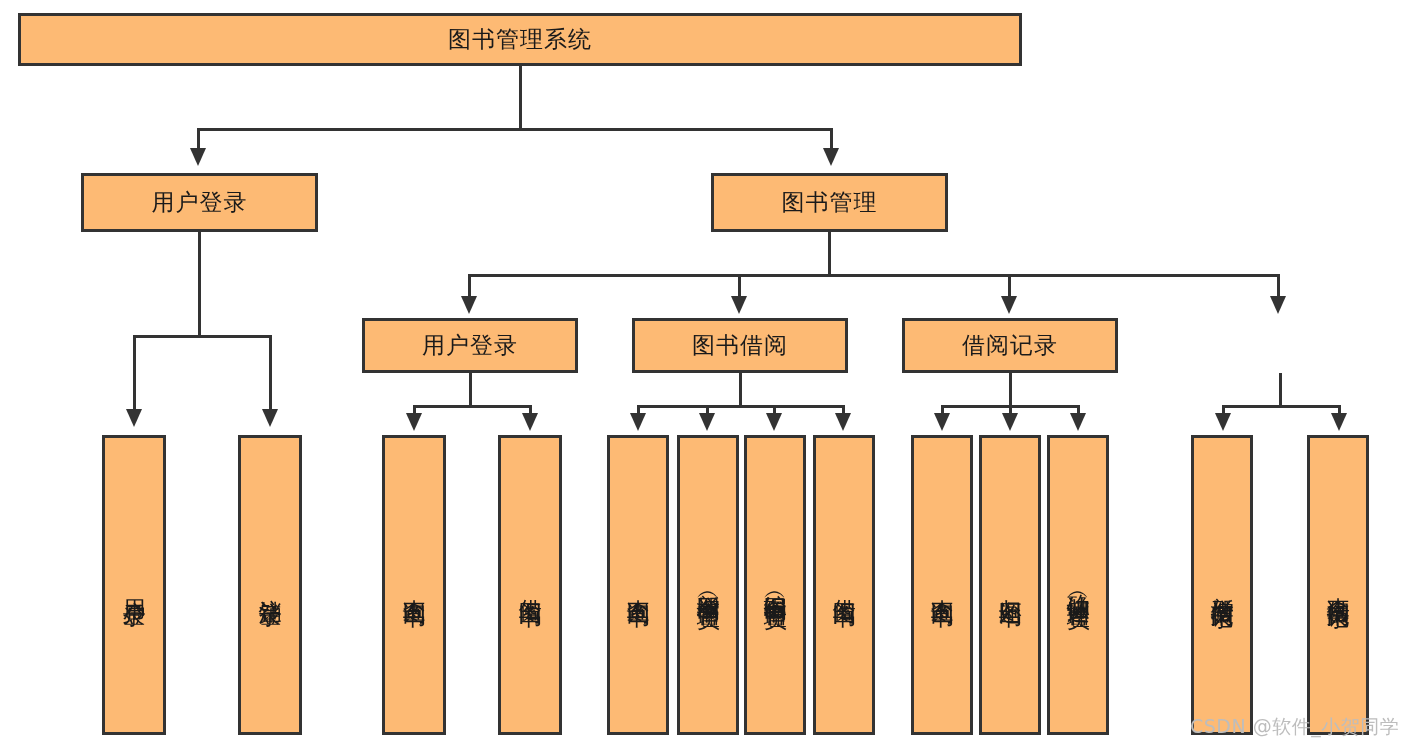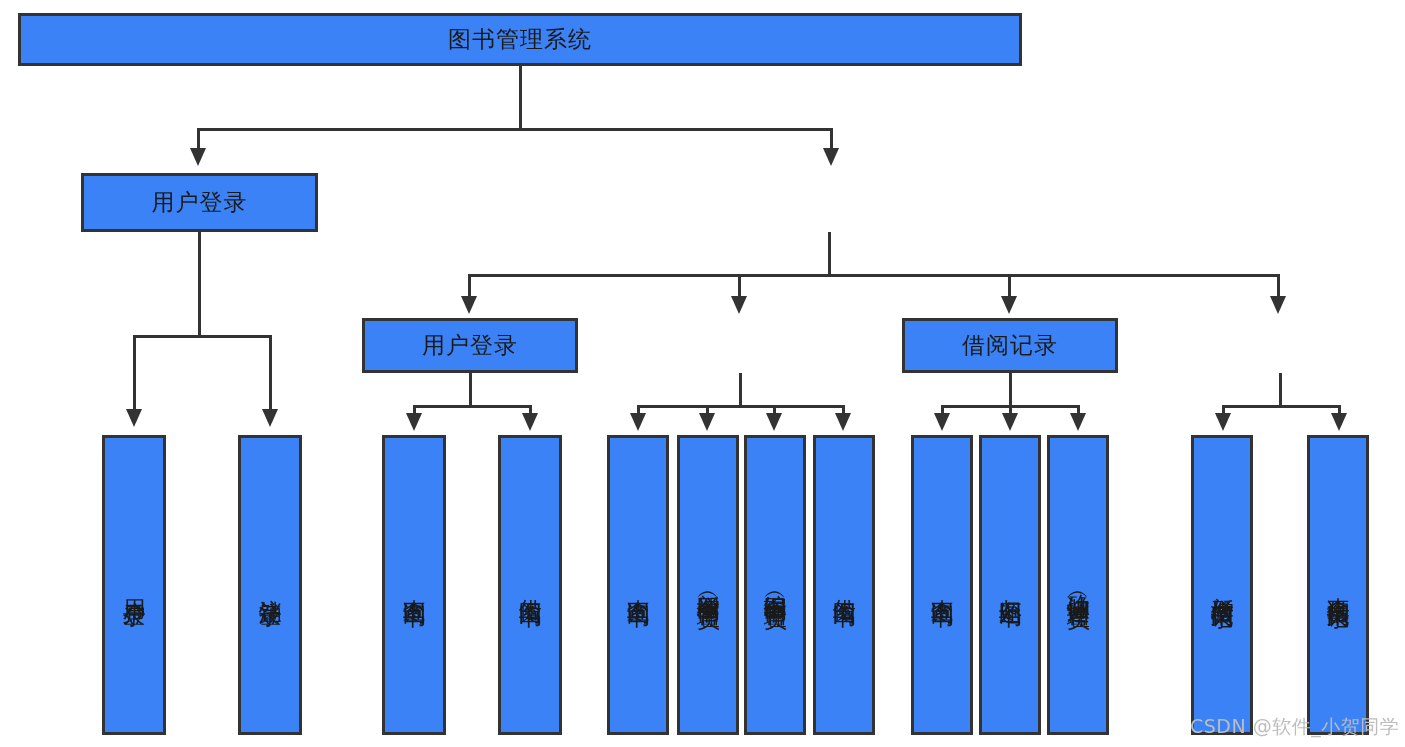--- a/index.html
+++ b/index.html
@@ -16,21 +16,21 @@
     width: 1405px;
     height: 747px;
     background: #ffffff;
     overflow: hidden;
   }
   
   .node {
     position: absolute;
     box-sizing: border-box;
     border: 3px solid #333333;
-    background: #3b82f6;
+    background: #fdba74;
     display: flex;
     align-items: center;
     justify-content: center;
     color: #1a1a1a;
   }
   .node.horiz {
     font-size: 23px;
     letter-spacing: 1px;
     line-height: 1.2;
   }
@@ -89,20 +89,23 @@
   <div class="ln vln" style="left:197px; top:128px; width:3px; height:22px;"></div>
   <div class="arrow" style="left:190px; top:148px;"></div>
 
   <div class="ln vln" style="left:830px; top:128px; width:3px; height:22px;"></div>
   <div class="arrow" style="left:823px; top:148px;"></div>
 
   <div class="node horiz" style="left:81px; top:173px; width:237px; height:59px;">
     <span>用户登录</span>
   </div>
 
+  <div class="node horiz" style="left:711px; top:173px; width:237px; height:59px;">
+    <span>图书管理</span>
+  </div>
 
   <div class="ln vln" style="left:198px; top:232px; width:3px; height:105px;"></div>
   <div class="ln hln" style="left:133px; top:335px; width:139px; height:3px;"></div>
   <div class="ln vln" style="left:133px; top:335px; width:3px; height:76px;"></div>
   <div class="arrow" style="left:126px; top:409px;"></div>
   <div class="ln vln" style="left:269px; top:335px; width:3px; height:76px;"></div>
   <div class="arrow" style="left:262px; top:409px;"></div>
 
   <div class="ln vln" style="left:828px; top:232px; width:3px; height:44px;"></div>
   <div class="ln hln" style="left:468px; top:274px; width:812px; height:3px;"></div>
@@ -114,20 +117,23 @@
   <div class="arrow" style="left:731px; top:296px;"></div>
 
   <div class="ln vln" style="left:1008px; top:274px; width:3px; height:24px;"></div>
   <div class="arrow" style="left:1001px; top:296px;"></div>
 
   <div class="ln vln" style="left:1277px; top:274px; width:3px; height:24px;"></div>
   <div class="arrow" style="left:1270px; top:296px;"></div>
 
   <div class="node horiz" style="left:362px; top:318px; width:216px; height:55px;">
     <span>用户登录</span>
+  </div>
+  <div class="node horiz" style="left:632px; top:318px; width:216px; height:55px;">
+    <span>图书借阅</span>
   </div>
   <div class="node horiz" style="left:902px; top:318px; width:216px; height:55px;">
     <span>借阅记录</span>
   </div>
 
   <div class="ln vln" style="left:469px; top:373px; width:3px; height:34px;"></div>
   <div class="ln hln" style="left:413px; top:405px; width:119px; height:3px;"></div>
   <div class="ln vln" style="left:413px; top:405px; width:3px; height:10px;"></div>
   <div class="arrow" style="left:406px; top:413px;"></div>
   <div class="ln vln" style="left:529px; top:405px; width:3px; height:10px;"></div>

